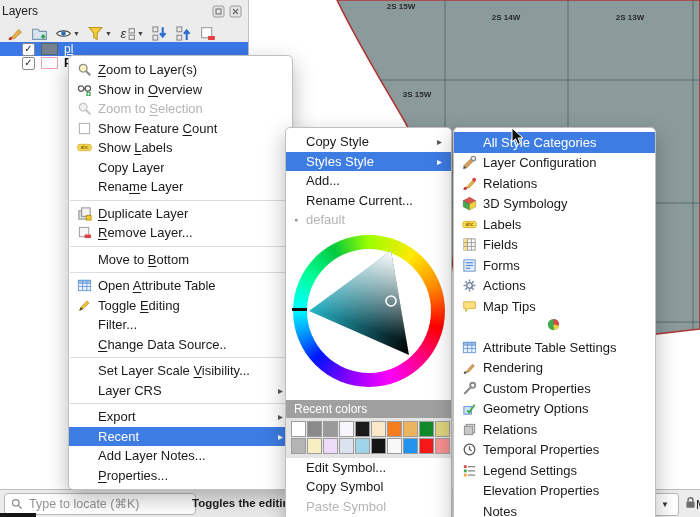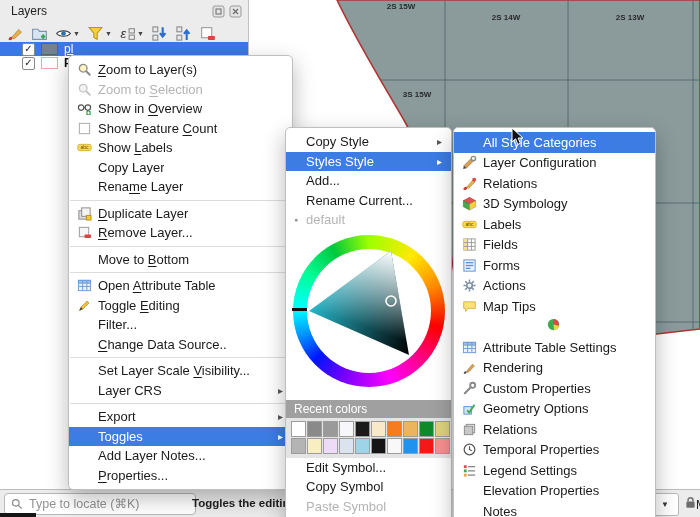--- a/index.html
+++ b/index.html
@@ -2,21 +2,21 @@
 <html><head>
 <meta charset="utf-8">
 <style>
   html,body{margin:0;padding:0;width:700px;height:517px;overflow:hidden;
     font-family:"Liberation Sans","DejaVu Sans",sans-serif;background:#fff;position:relative;}
   #stage{position:absolute;inset:0;width:700px;height:517px;}
   #map-svg{position:absolute;left:0;top:0;z-index:0;}
   
   #layers-panel{position:absolute;left:0;top:0;width:248px;height:490px;background:#ececec;
     border-right:1px solid #c2c2c2;z-index:2;}
-  #panel-header{height:18px;display:flex;align-items:center;padding:2px 6px 0 11px;}
+  #panel-header{height:18px;display:flex;align-items:center;padding:2px 6px 0 2px;}
   #panel-title{font-size:12px;color:#222;flex:1;}
   .win-btn{width:13px;height:13px;margin-left:4px;display:flex;align-items:center;justify-content:center;}
   .win-btn svg{width:13px;height:13px;}
   #panel-toolbar{height:22px;display:flex;align-items:center;gap:7px;padding:2px 4px 0 7px;}
   .tb{display:flex;align-items:center;}
   .tb svg{width:17px;height:17px;}
   .tb .caret{font-size:7px;color:#444;margin-left:1px;}
   #layer-list{position:absolute;left:0;top:42px;right:0;bottom:0;background:#fff;}
   .layer-row{height:14px;display:flex;align-items:center;padding-left:22px;gap:6px;font-size:12px;color:#111;}
   .layer-row.sel{background:#3b78e7;color:#fff;}
@@ -221,41 +221,41 @@
   <div id="menu-context" class="menu">
       <div class="mi" style="position: relative;">
         <span class="ic">
           <svg viewBox="0 0 16 16" xmlns="http://www.w3.org/2000/svg">
             <circle cx="6.6" cy="6.6" r="4.1" fill="#fdf4c0" stroke="#8a8a8a" stroke-width="1.4"></circle>
             <line x1="9.8" y1="9.8" x2="13.6" y2="13.6" stroke="#8a8a8a" stroke-width="2.1" stroke-linecap="round"></line>
           </svg>
         </span>
         <span class="lbl"><u>Z</u>oom to Layer(s)</span>
       </div>
-      <div class="mi dis" style="position: relative;">
-        <span class="ic">
-          <svg viewBox="0 0 16 16" xmlns="http://www.w3.org/2000/svg">
-            <circle cx="6.6" cy="6.6" r="4.1" fill="#f2f2f2" stroke="#c4c4c4" stroke-width="1.4"></circle>
-            <line x1="9.8" y1="9.8" x2="13.6" y2="13.6" stroke="#c4c4c4" stroke-width="2.1" stroke-linecap="round"></line>
-          </svg>
-        </span>
-        <span class="lbl">Zoom to <u>S</u>election</span>
-      </div>
       <div class="mi" style="position: relative;">
         <span class="ic">
           <svg viewBox="0 0 16 16" xmlns="http://www.w3.org/2000/svg">
             <circle cx="4.4" cy="7" r="2.9" fill="none" stroke="#555" stroke-width="1.3"></circle>
             <circle cx="11.6" cy="7" r="2.9" fill="none" stroke="#555" stroke-width="1.3"></circle>
             <line x1="7.3" y1="7" x2="8.7" y2="7" stroke="#555" stroke-width="1.2"></line>
             <rect x="10" y="10.4" width="4.6" height="4.6" rx="1" fill="#2da84c"></rect>
             <path d="M12.3 11.2 v3 M10.8 12.7 h3" stroke="#fff" stroke-width="1"></path>
           </svg>
         </span>
         <span class="lbl">Show in <u>O</u>verview</span>
       </div>
+      <div class="mi dis" style="position: relative;">
+        <span class="ic">
+          <svg viewBox="0 0 16 16" xmlns="http://www.w3.org/2000/svg">
+            <circle cx="6.6" cy="6.6" r="4.1" fill="#f2f2f2" stroke="#c4c4c4" stroke-width="1.4"></circle>
+            <line x1="9.8" y1="9.8" x2="13.6" y2="13.6" stroke="#c4c4c4" stroke-width="2.1" stroke-linecap="round"></line>
+          </svg>
+        </span>
+        <span class="lbl">Zoom to <u>S</u>election</span>
+      </div>
       <div class="mi" style="position: relative;">
         <span class="ic">
           <svg viewBox="0 0 16 16" xmlns="http://www.w3.org/2000/svg">
             <rect x="2.5" y="2.5" width="11" height="11" fill="#fff" stroke="#a8a8a8"></rect>
           </svg>
         </span>
         <span class="lbl">Show Feature <u>C</u>ount</span>
       </div>
       <div class="mi" style="position: relative;">
         <span class="ic">
@@ -340,21 +340,21 @@
         <span class="sub">▸</span>
       </div>
       <div class="sep"></div>
       <div class="mi" style="position: relative;">
         <span class="ic"></span>
         <span class="lbl">Export</span>
         <span class="sub">▸</span>
       </div>
       <div class="mi hl" style="position: relative;">
         <span class="ic"></span>
-        <span class="lbl">Toggles</span>
+        <span class="lbl">Recent</span>
         <span class="sub">▸</span>
       </div>
       <div class="mi" style="position: relative;">
         <span class="ic"></span>
         <span class="lbl">Add Layer Notes...</span>
       </div>
       <div class="mi" style="position: relative;">
         <span class="ic"></span>
         <span class="lbl"><u>P</u>roperties...</span>
       </div>

